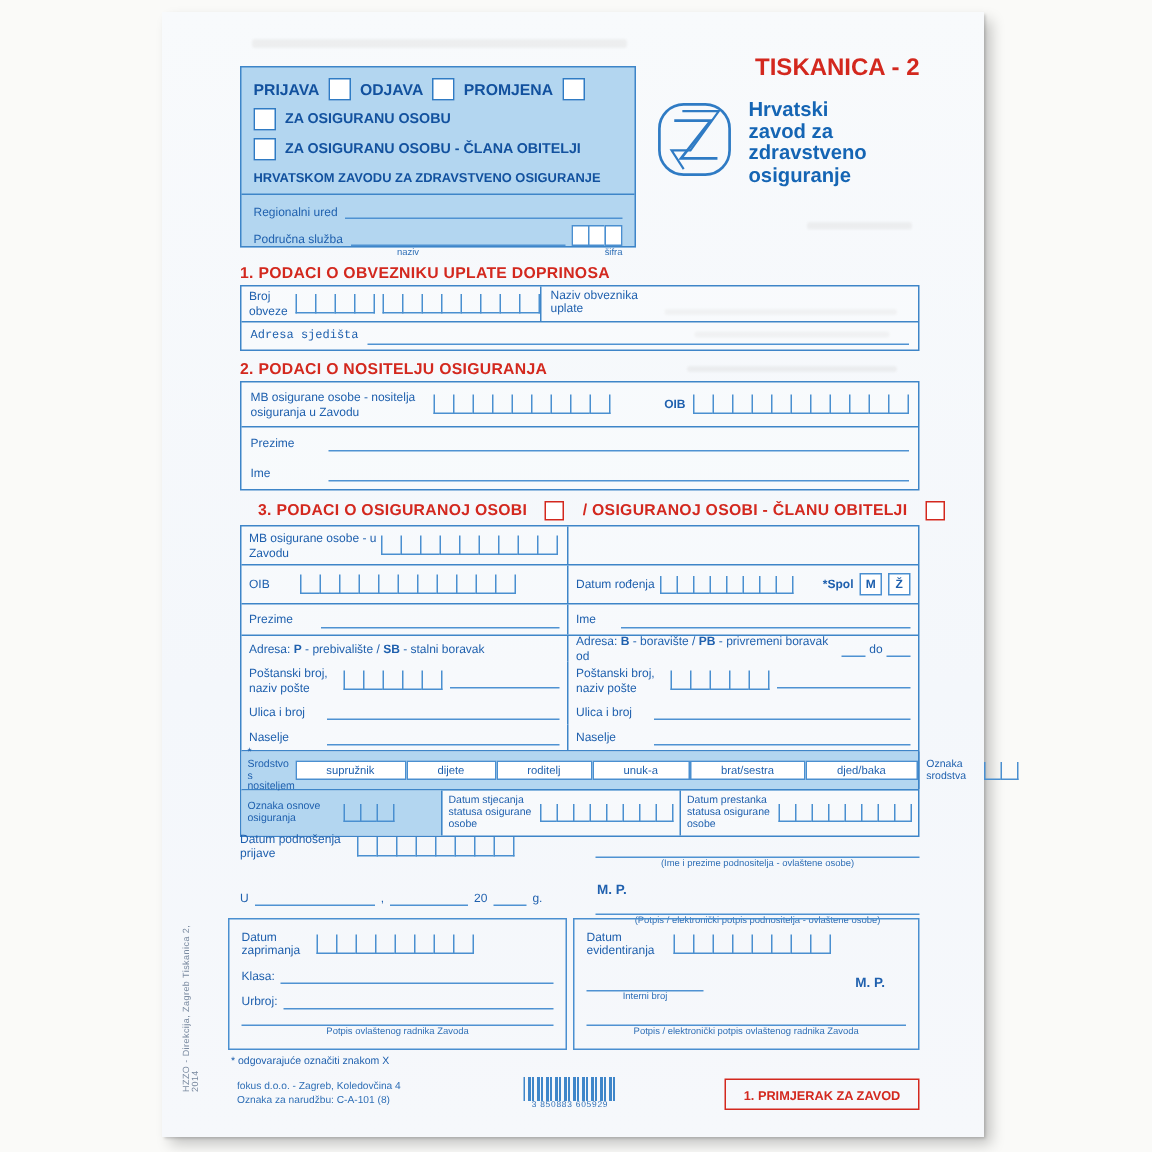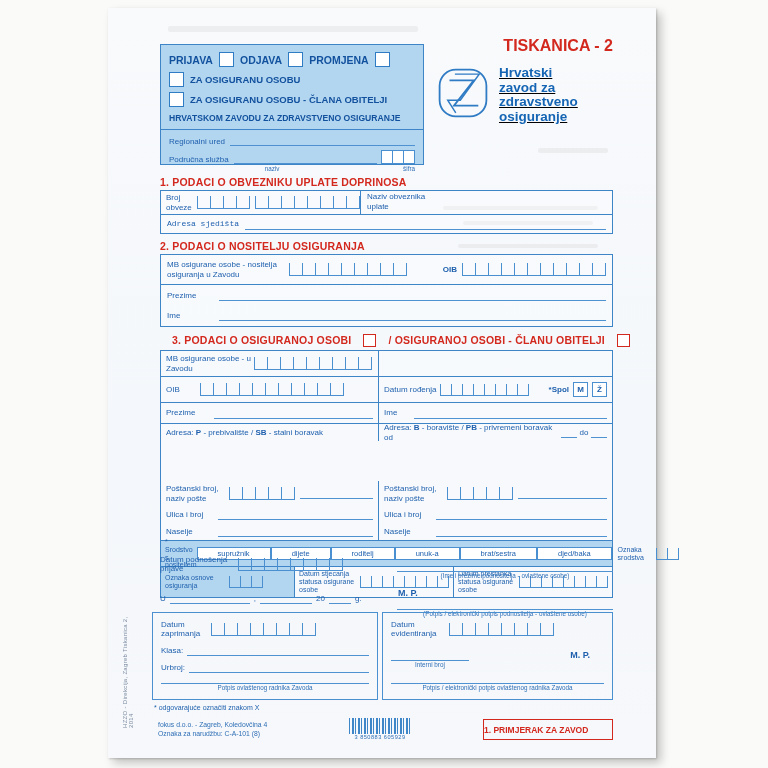--- a/index.html
+++ b/index.html
@@ -35,21 +35,21 @@
   .hbox{position:absolute;left:52px;top:36px;width:264px;height:121px;background:#b3d6f0;
         border:1.6px solid #3e85c8;box-sizing:border-box;padding:7px 8px 4px 8px;}
   .hbox .t1{display:flex;align-items:center;gap:6px;font-size:10.5px;font-weight:bold;color:#12519e;}
   .hbox .t2{display:flex;align-items:center;gap:6px;font-size:9.5px;font-weight:bold;color:#12519e;margin-top:5px;}
   .hbox .addr{font-size:8.6px;font-weight:bold;color:#12519e;margin-top:6px;}
   .hbox .hr{border-top:1.2px solid #3e85c8;margin:6px -8px 5px -8px;}
   .hfield{display:flex;align-items:flex-end;gap:5px;margin-top:4px;}
   .sqgroup{display:inline-flex;}
   .sqgroup i{width:10px;height:12px;background:#fff;border:1px solid #4a8fd0;margin-left:-1px;display:inline-block;}
   .sublbl{display:flex;font-size:6.3px;color:#2f6fb6;margin-top:1px;}
-  .brand{position:absolute;left:328px;top:58px;display:flex;gap:9px;align-items:flex-start;text-decoration:underline;}
+  .brand{position:absolute;left:328px;top:58px;display:flex;gap:9px;align-items:flex-start;}
   .brandname{font-size:13.5px;font-weight:bold;color:#1565b4;line-height:1.08;}
   
   .srow{display:flex;align-items:center;box-sizing:border-box;padding:0 6px;}
   .hdiv{border-bottom:1.3px solid #3e85c8;}
   .half-l{width:218px;box-sizing:border-box;border-right:1.3px solid #3e85c8;display:flex;
           align-items:center;padding:0 5px;height:100%;}
   .half-r{flex:1;display:flex;align-items:center;padding:0 5px;height:100%;}
   .blue-bg{background:#b3d6f0;}
   
   .submit{position:absolute;left:52px;top:547px;width:453px;height:56px;}
@@ -58,21 +58,21 @@
   .boxl{left:44px;top:604px;width:226px;height:88px;}
   .boxr{left:274px;top:604px;width:231px;height:88px;}
   .footnote{position:absolute;left:46px;top:696px;font-size:7px;color:#1f60ae;}
   .footer{position:absolute;left:44px;top:708px;width:461px;height:34px;}
   .printer{position:absolute;left:6px;top:4px;font-size:6.8px;color:#2f6fb6;line-height:1.35;}
   .bcwrap{position:absolute;left:196px;top:2px;width:64px;text-align:center;}
   .bars{height:16px;width:62px;margin:0 auto;
         background:repeating-linear-gradient(90deg,#3f86c9 0 1px,transparent 1px 3px,#3f86c9 3px 5px,transparent 5px 6px);}
   .bcnum{font-size:5.6px;color:#2f6fb6;letter-spacing:.5px;}
   .stamp{position:absolute;right:0;top:3px;width:128px;height:19px;border:1.5px solid #d3281e;
-         display:flex;align-items:center;justify-content:flex-start;font-size:8.5px;font-weight:bold;color:#d3281e;}
+         display:flex;align-items:center;justify-content:center;font-size:8.5px;font-weight:bold;color:#d3281e;}
   .sidenote{position:absolute;left:14px;top:600px;font-size:6px;color:#7a8aa0;
             writing-mode:vertical-rl;transform:rotate(180deg);letter-spacing:.3px;height:120px;}
 </style>
 </head>
 <body>
 
 <div class="stage">
 <div class="paper">
 
   <div class="ghost" style="left:60px;top:18px;width:250px;height:6px;"></div>
@@ -297,21 +297,21 @@
           <span>- boravište /</span>
           <span class="b">PB</span>
           <span>- privremeni boravak od</span>
         </span>
         <span class="uline" style="width:16px;"></span>
         <span class="lbl">do</span>
         <span class="uline" style="width:16px;"></span>
       </div>
     </div>
 
-    <div class="row" style="height:25px;margin-top:40px;">
+    <div class="row" style="height:25px;">
       <div class="half-l" style="gap:5px;">
         <span class="lbl" style="width:58px;">Poštanski broj, naziv pošte</span>
         <span class="comb">
               <i></i>
               <i></i>
               <i></i>
               <i></i>
               <i></i>
             </span>
         <span class="uline grow"></span>

